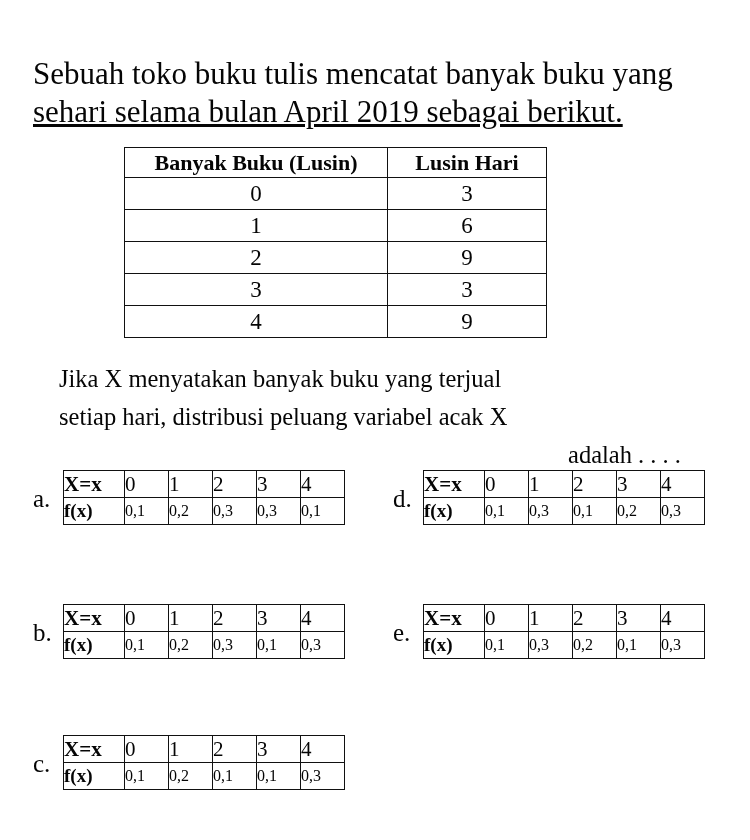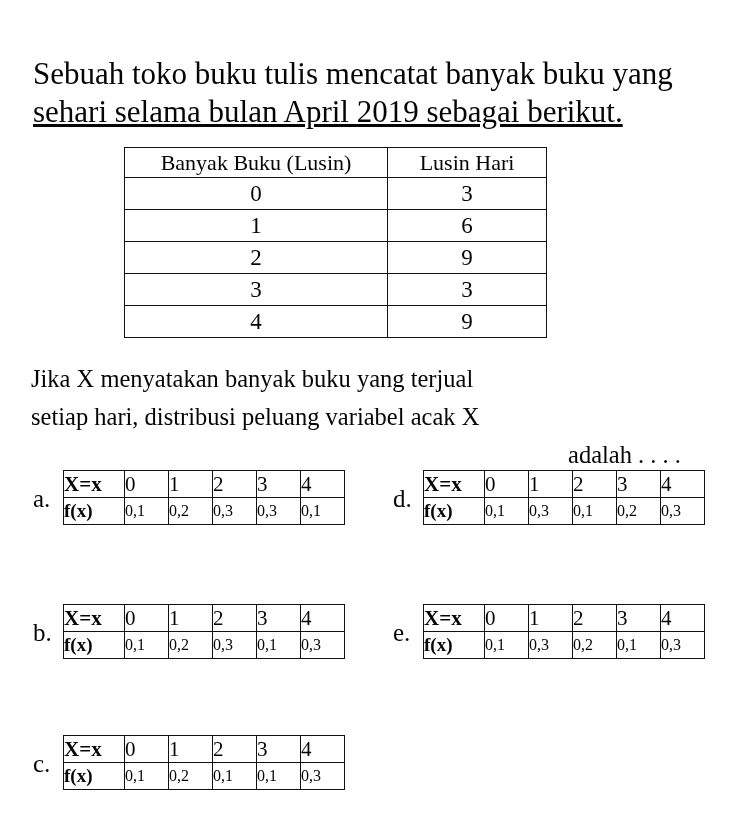--- a/index.html
+++ b/index.html
@@ -54,21 +54,21 @@
     border-collapse: collapse;
     font-size: 23px;
   }
   .freq-table th,
   .freq-table td {
     border: 1.6px solid #111;
     text-align: center;
     padding: 0;
   }
   .freq-table th {
-    font-weight: normal;
+    font-weight: bold;
     font-size: 22px;
     height: 29px;
     line-height: 29px;
   }
   .freq-table th.c1 { width: 262px; }
   .freq-table th.c2 { width: 158px; }
   .freq-table td {
     height: 31px;
     line-height: 31px;
     font-weight: normal;
@@ -80,20 +80,21 @@
     left: 31px;
     top: 360px;
     width: 650px;
     font-size: 24.5px;
     line-height: 38px;
   }
   .stem .ln {
     display: flex;
     justify-content: space-between;
     white-space: nowrap;
+    margin-left: 28px;
   }
   .stem .ln.last {
     justify-content: flex-end;
   }
 
   
   .option {
     position: absolute;
     display: flex;
     align-items: flex-start;

